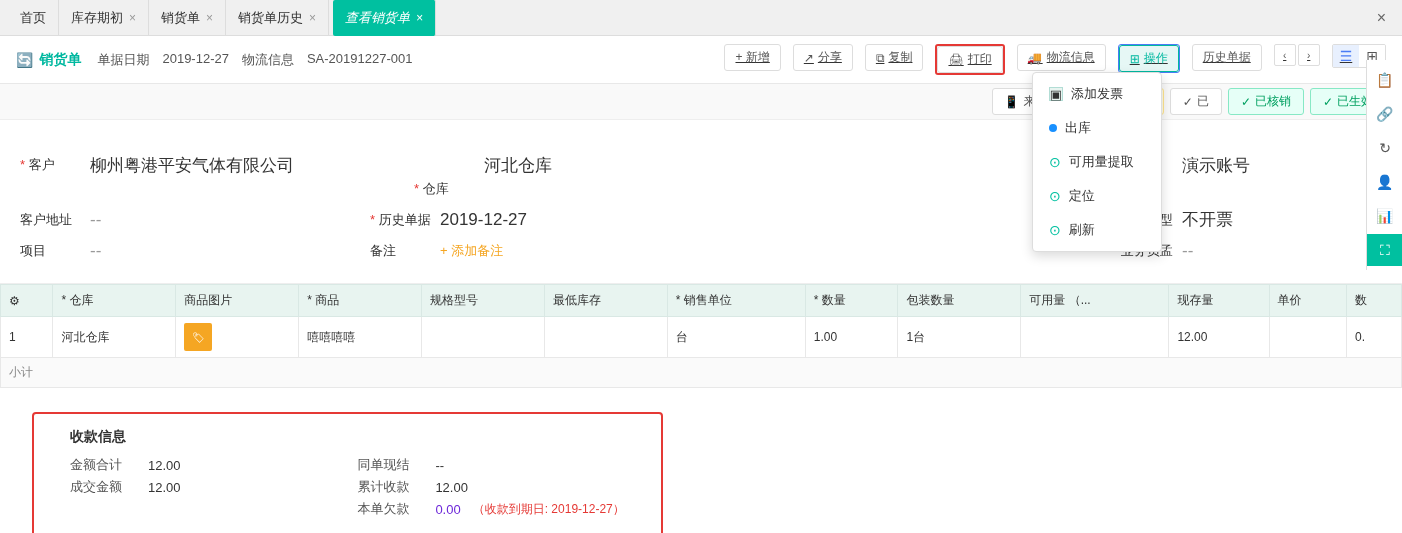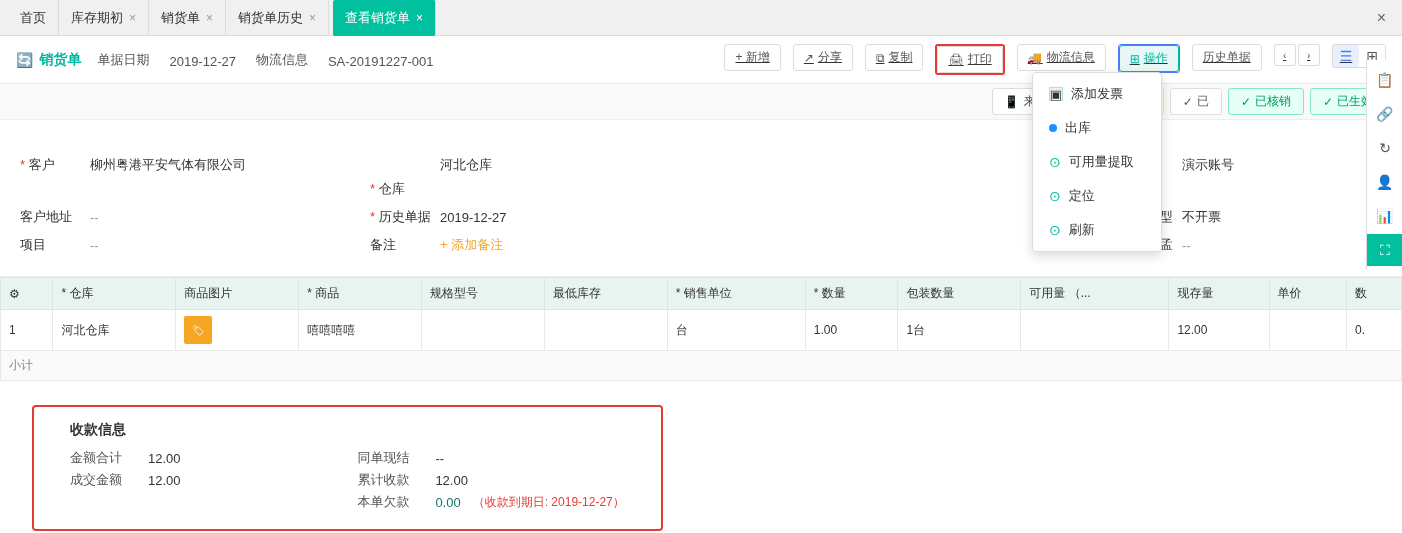--- a/index.html
+++ b/index.html
@@ -9,34 +9,34 @@
     .tab-bar {
       display: flex; align-items: center; background: #f0f0f0; border-bottom: 1px solid #ddd;
       padding: 0 8px; height: 36px; position: relative;
     }
     .tab {
       display: flex; align-items: center; padding: 0 12px; height: 36px; cursor: pointer;
       font-size: 13px; color: #333; border-right: 1px solid #ddd; white-space: nowrap;
       data-interactable: true;
     }
     .tab .tab-close { margin-left: 6px; color: #999; cursor: pointer; font-size: 12px; }
-    .tab.highlight { background: #00c0a0; color: #fff; border-radius: 2px; margin: 0 4px; }
+    .tab.highlight { background: #00c0a0; color: #fff; border-radius: 2px; margin: 0 4px; font-style: italic; }
     .tab.highlight .tab-close { color: #fff; }
     .tab-bar-close { margin-left: auto; font-size: 16px; cursor: pointer; color: #666; padding: 0 8px; }
 
     
     .main-content { background: #fff; min-height: 497px; }
 
     
     .doc-header {
       display: flex; align-items: center; padding: 8px 16px; background: #fff;
       border-bottom: 1px solid #e8e8e8; gap: 16px;
     }
     .doc-title { display: flex; align-items: center; gap: 6px; color: #00b8a0; font-weight: bold; font-size: 14px; }
-    .doc-meta { display: flex; align-items: flex-end; gap: 16px; color: #555; font-size: 13px; }
+    .doc-meta { display: flex; align-items: flex-start; gap: 9px; color: #555; font-size: 13px; }
     .doc-meta span { margin-right: 4px; }
     .doc-actions {
       margin-left: auto; display: flex; align-items: flex-start; gap: 12px; text-decoration: underline;
     }
     .action-btn {
       display: flex; align-items: center; gap: 4px; padding: 4px 10px;
       border: 1px solid #ddd; border-radius: 3px; background: #fff; cursor: pointer;
       font-size: 12px; color: #555; white-space: nowrap;
     }
     .action-btn.active-op { background: #e6f7f5; border-color: #00b8a0; color: #00b8a0; }
@@ -49,21 +49,21 @@
       font-size: 12px; color: #555;
     }
     .status-btn.yellow { background: #fffbe6; border-color: #ffe58f; color: #d48806; }
     .status-btn.green-solid { background: #e6fff7; border-color: #87e8c5; color: #00a060; }
 
     
     .form-section { padding: 12px 20px; background: #fff; border-bottom: 1px solid #eee; }
     .form-row { display: flex; align-items: center; margin-bottom: 10px; gap: 0; }
     .form-label { color: #333; min-width: 70px; font-size: 13px; }
     .form-label.required::before { content: '* '; color: #e53935; }
-    .form-value { color: #333; font-size: 13px; min-width: 160px; margin-right: 40px; }
+    .form-value { color: #333; font-size: 17px; min-width: 160px; margin-right: 40px; }
     .form-value.dashed { color: #999; }
 
     
     .table-wrap { overflow-x: auto; }
     table { width: 100%; border-collapse: collapse; font-size: 12px; }
     thead tr { background: #e8f4f0; }
     th {
       padding: 7px 8px; text-align: left; border: 1px solid #d9e8e4;
       color: #333; font-weight: normal; white-space: nowrap;
     }
@@ -74,21 +74,21 @@
     
     .payment-section {
       margin: 12px 16px; border: 2px solid #e53935; border-radius: 4px;
       padding: 14px 36px; display: inline-block; min-width: 520px; background: #fff;
     }
     .payment-title { font-weight: bold; margin-bottom: 10px; font-size: 14px; }
     .payment-grid { display: grid; grid-template-columns: 1fr 1fr; gap: 4px 20px; }
     .payment-item { display: flex; align-items: center; gap: 8px; font-size: 13px; margin-bottom: 4px; }
     .payment-item .p-label { color: #555; min-width: 70px; }
     .payment-item .p-value { color: #333; }
-    .payment-item .p-value.red { color: #0f766e; }
+    .payment-item .p-value.red { color: #6d28d9; }
     .payment-item .p-value.orange { color: #e53935; }
 
     
     .right-toolbar {
       position: fixed; right: 0; top: 60px;
       display: flex; flex-direction: column; gap: 2px;
       background: #fff; border-left: 1px solid #ddd; padding: 4px 0; width: 36px;
     }
     .right-tb-btn {
       width: 36px; height: 32px; display: flex; align-items: center; justify-content: center;

